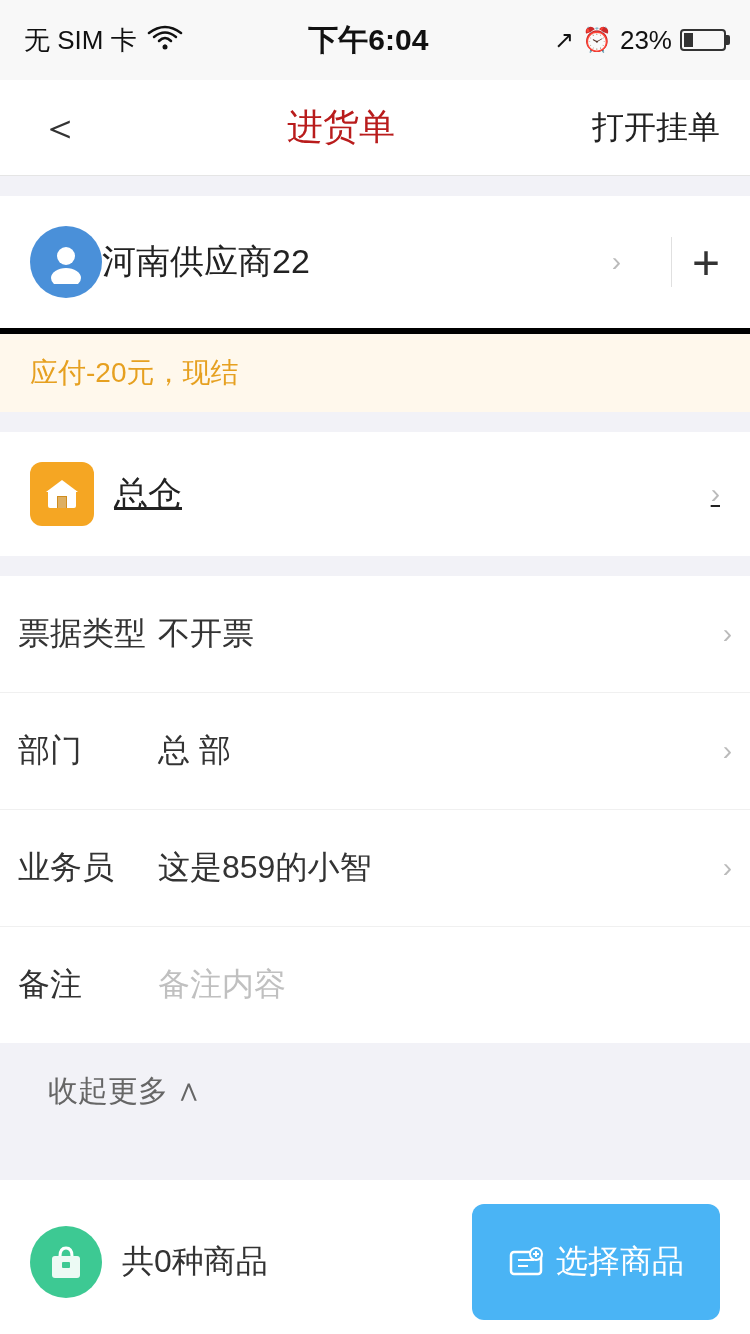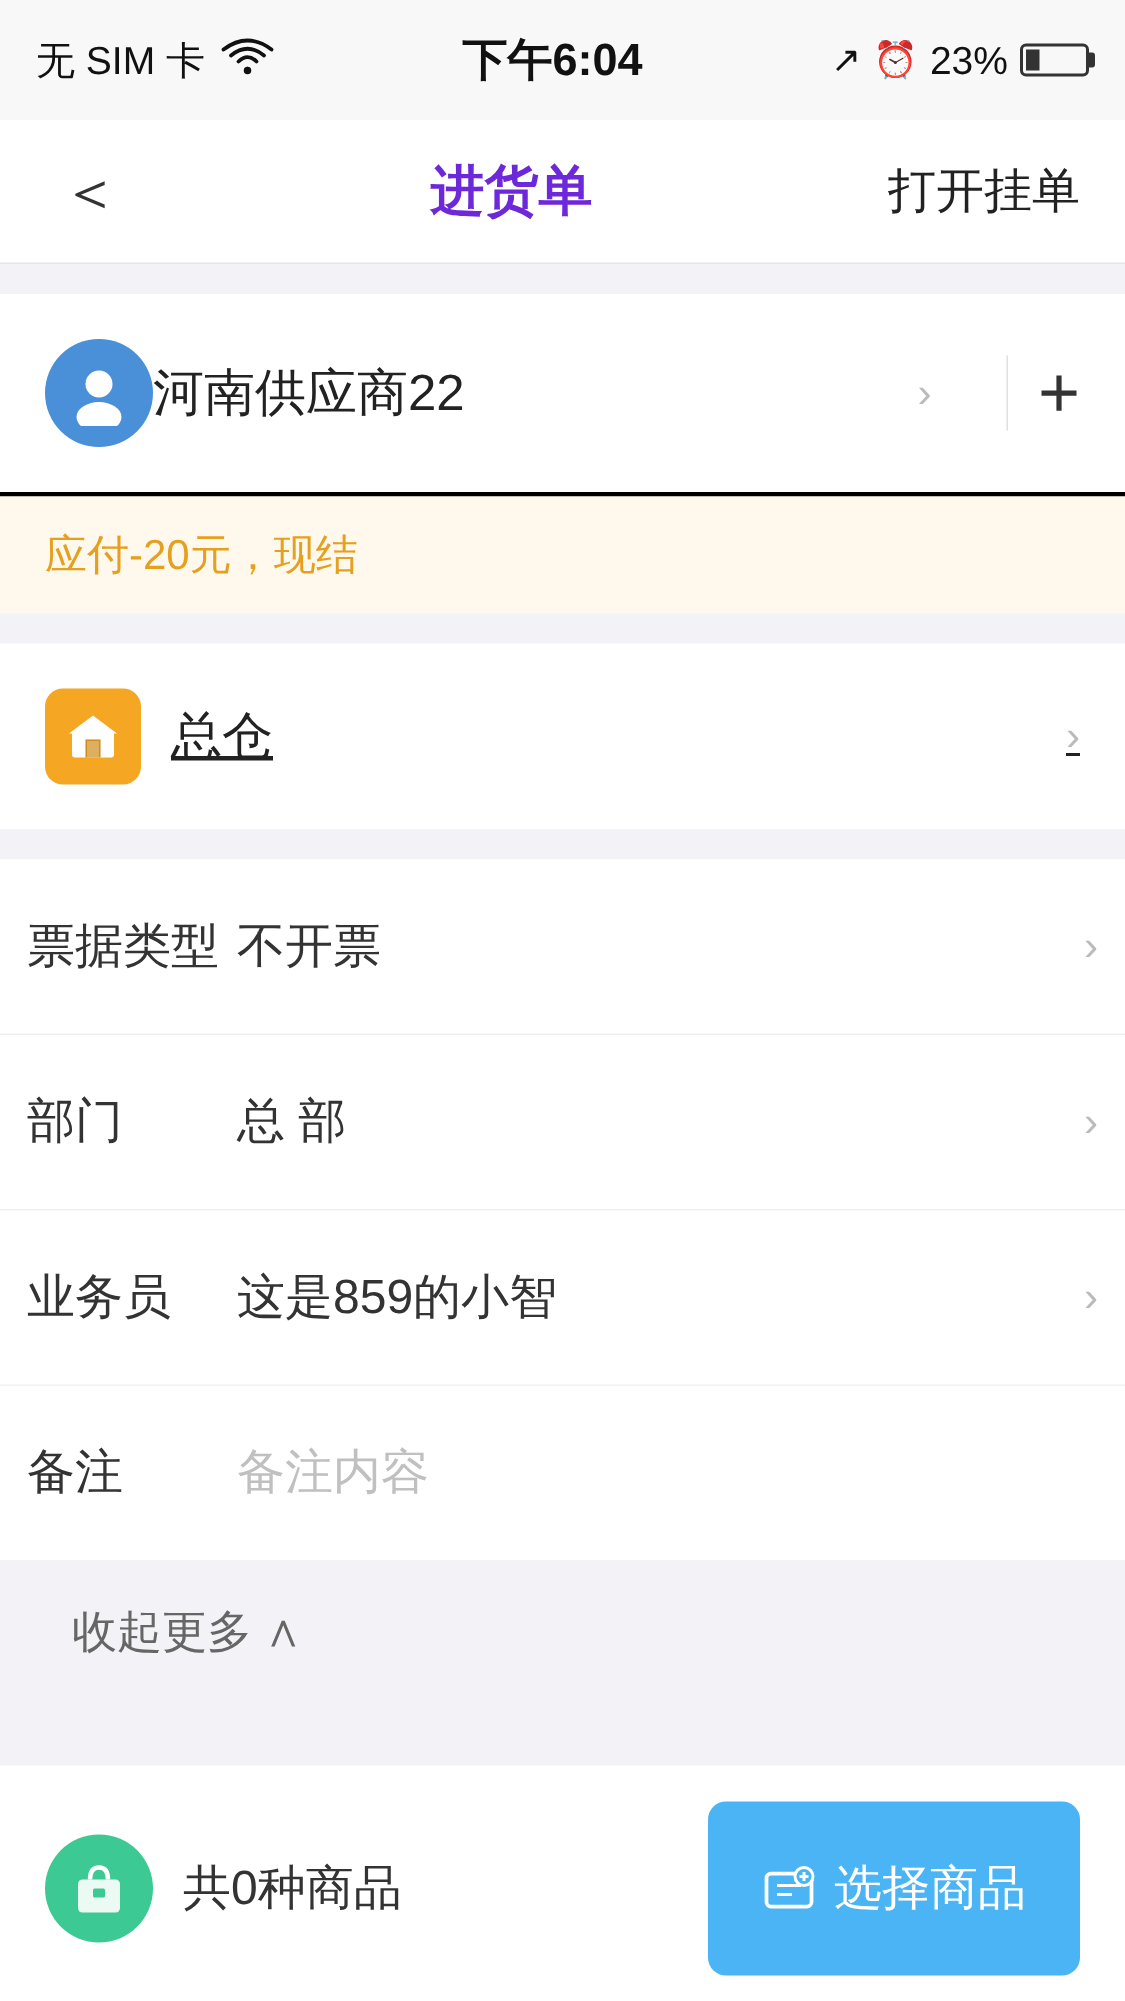--- a/index.html
+++ b/index.html
@@ -63,22 +63,22 @@
       border-bottom: 1px solid #e5e5e5;
     }
     .nav-back {
       font-size: 40px;
       color: #333;
       cursor: pointer;
       padding: 10px;
     }
     .nav-title {
       font-size: 36px;
-      font-weight: 700;
-      color: #6d28d9;
+      font-weight: 400;
+      color: #b91c1c;
     }
     .nav-action {
       font-size: 32px;
       color: #222;
       cursor: pointer;
     }
 
     
     .section-divider {
       width: 750px;
@@ -90,21 +90,21 @@
     .card {
       background: #fff;
       width: 750px;
     }
 
     
     .supplier-row {
       display: flex;
       align-items: center;
       padding: 30px 30px;
-      border-bottom: 3px solid #000000;
+      border-bottom: 6px solid #000000;
       justify-content: space-between;
     }
     .supplier-name {
       flex: 1;
       font-size: 34px;
       color: #222;
     }
     .supplier-arrow {
       color: #bbb;
       font-size: 28px;

